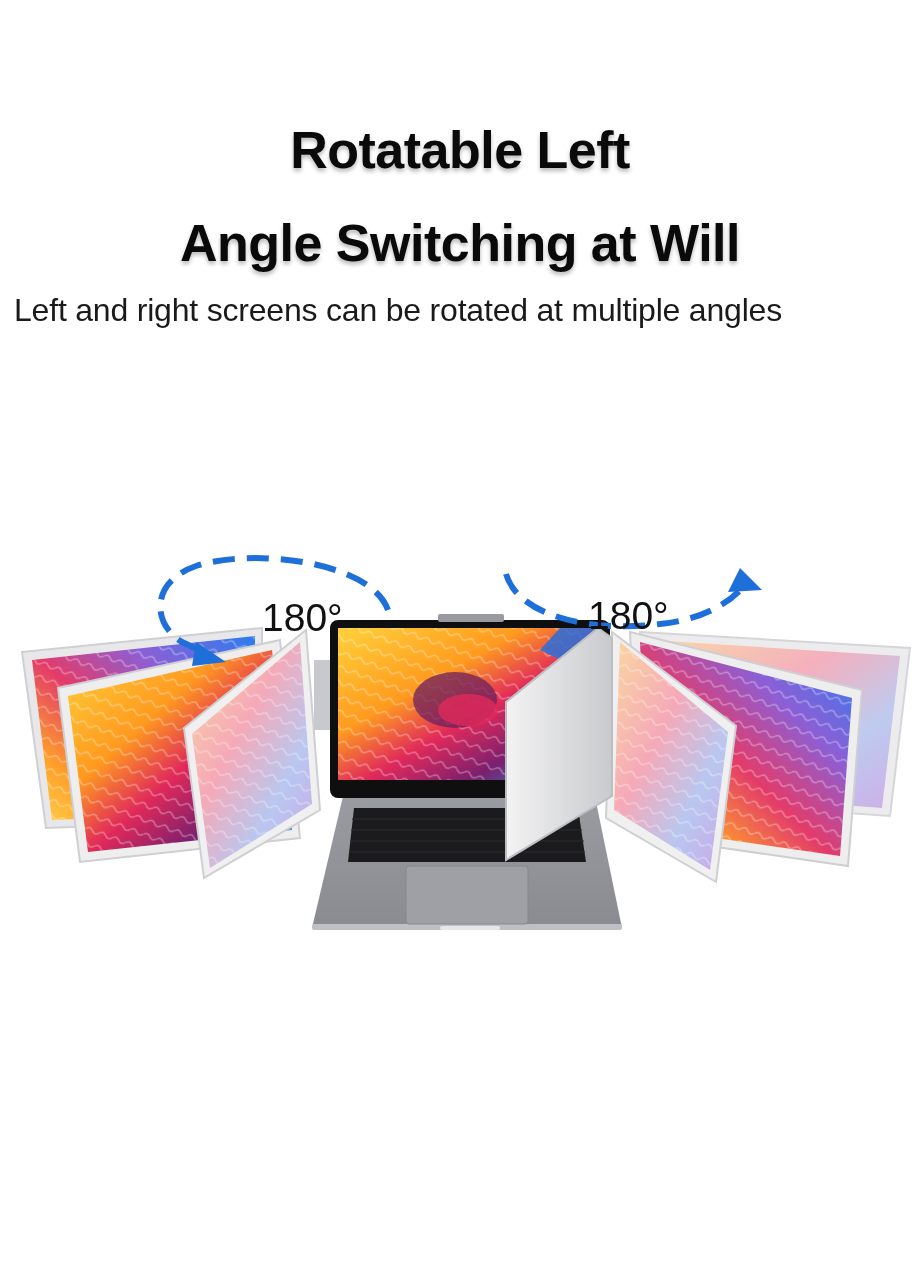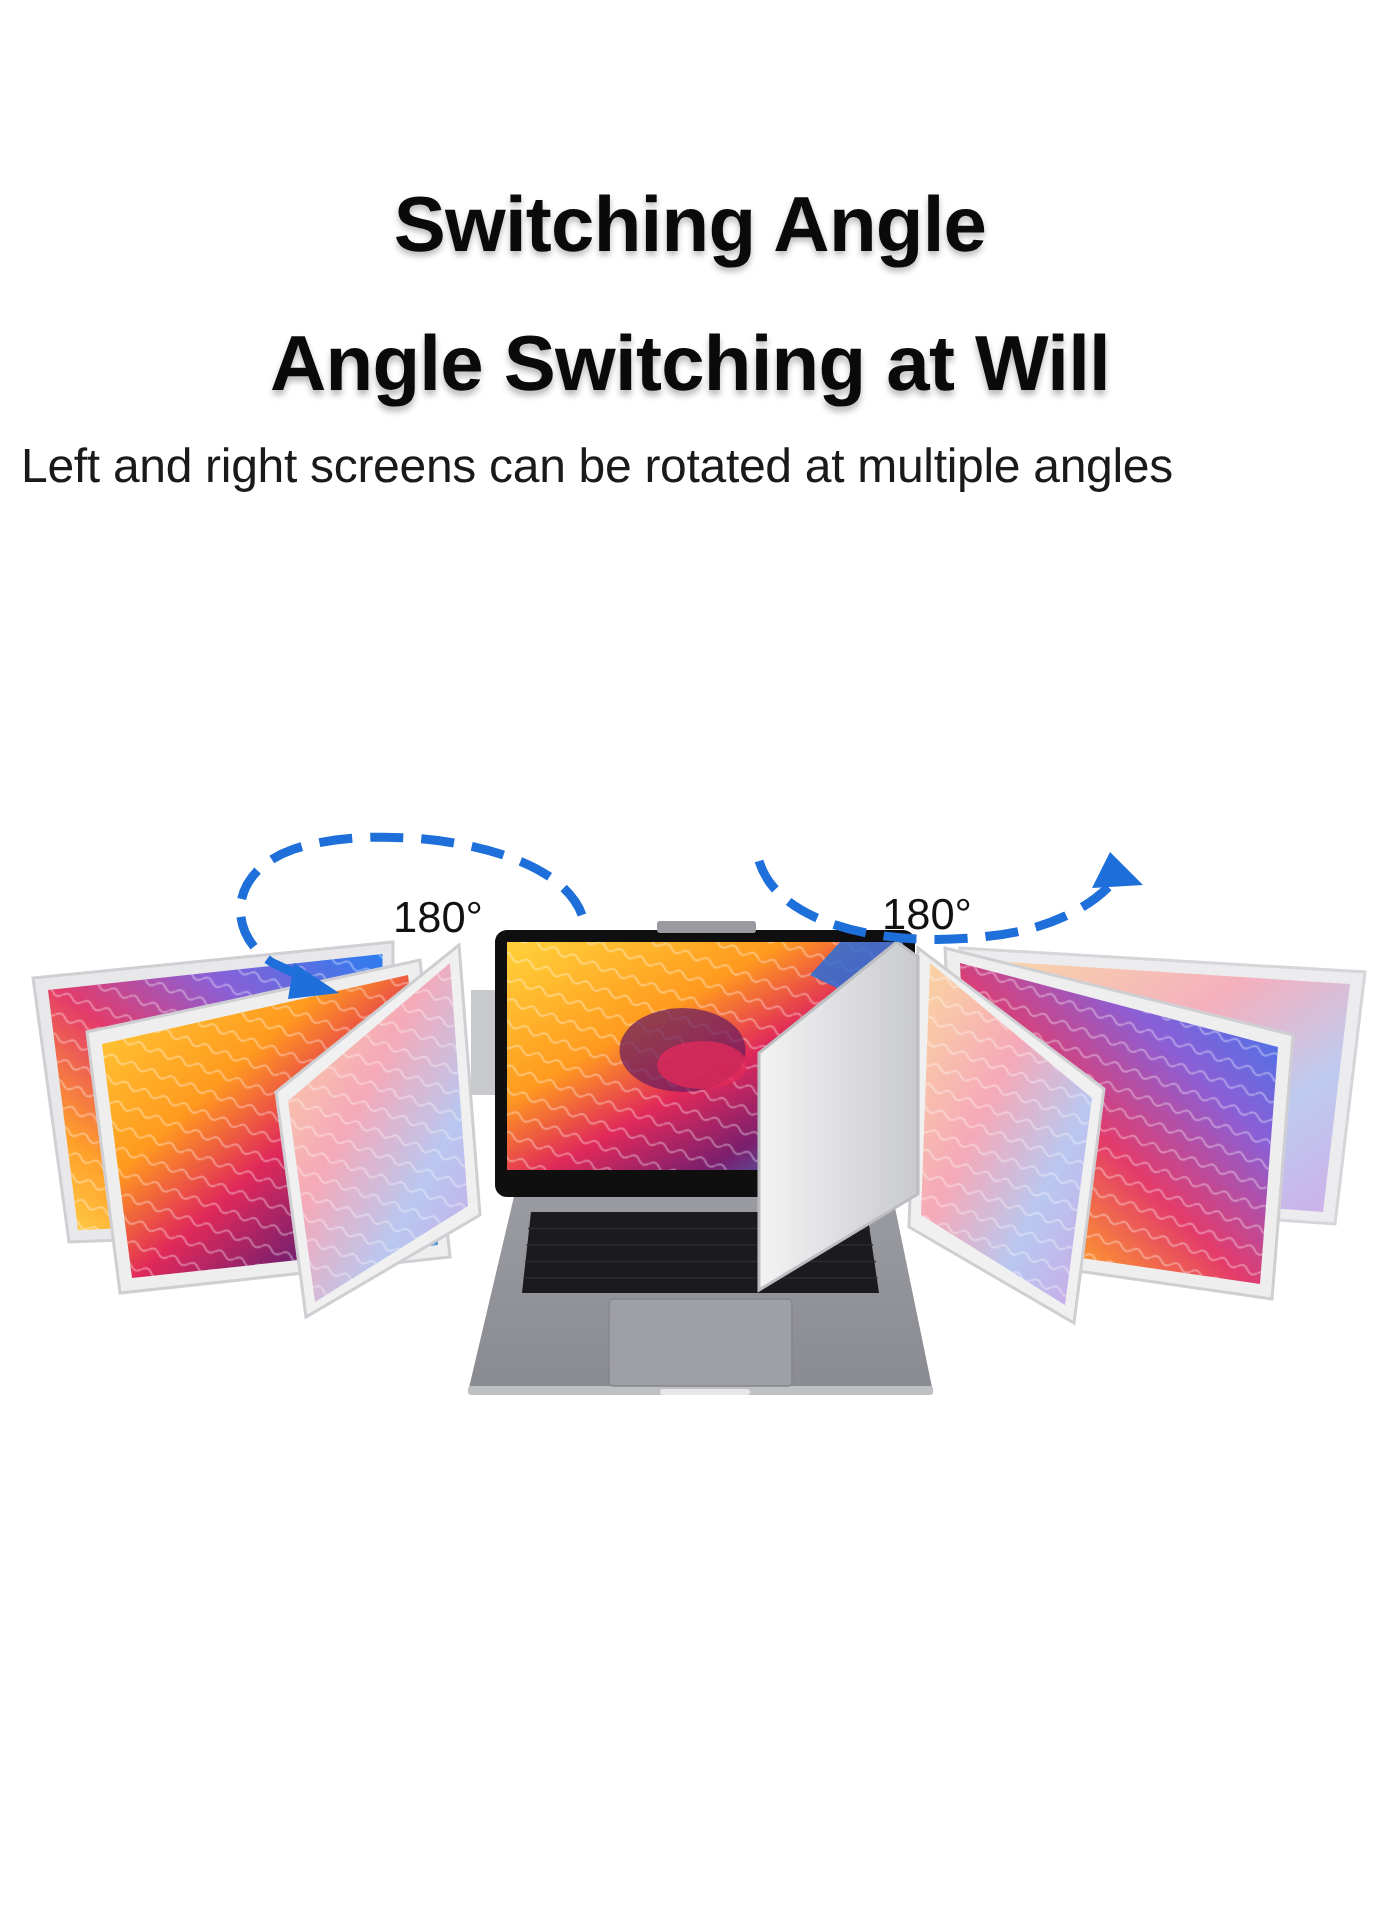--- a/index.html
+++ b/index.html
@@ -3,26 +3,26 @@
 <meta charset="utf-8">
 <style>
   html, body { margin: 0; padding: 0; background: #ffffff; }
   body { width: 920px; height: 1288px; position: relative; overflow: hidden; font-family: "Liberation Sans", sans-serif; }
   .headline { position: absolute; left: 0; width: 920px; text-align: center; color: #0a0a0a; font-weight: 700; font-size: 52px; line-height: 72px; letter-spacing: -0.5px; text-shadow: 0 3px 4px rgba(0,0,0,0.28); }
   .h1 { top: 114px; }
   .h2 { top: 186px; margin-top: 21px; }
   .subtitle { position: absolute; top: 292px; left: 14px; width: 920px; text-align: left; font-size: 32px; color: #1a1a1a; letter-spacing: -0.2px; }
   .stage { position: absolute; left: 0; top: 540px; width: 920px; height: 420px; }
   .stage svg { position: absolute; left: 0; top: 0; }
-  .deg { position: absolute; font-size: 29px; color: #111; font-family: "Liberation Sans", sans-serif; }
+  .deg { position: absolute; font-size: 39px; color: #111; font-family: "Liberation Sans", sans-serif; }
 </style>
 </head>
 <body>
 
-<div class="headline h1">Switching Angle</div>
+<div class="headline h1">Rotatable Left</div>
 <div class="headline h2">Angle Switching at Will</div>
 <div class="subtitle">Left and right screens can be rotated at multiple angles</div>
 
 <div class="stage">
   <svg width="920" height="420" viewBox="0 540 920 420">
     <defs>
       <linearGradient id="waveA" x1="0" y1="0" x2="1" y2="1">
         <stop offset="0" stop-color="#ffd23a"></stop>
         <stop offset="0.35" stop-color="#ff9a1f"></stop>
         <stop offset="0.55" stop-color="#e0295a"></stop>

